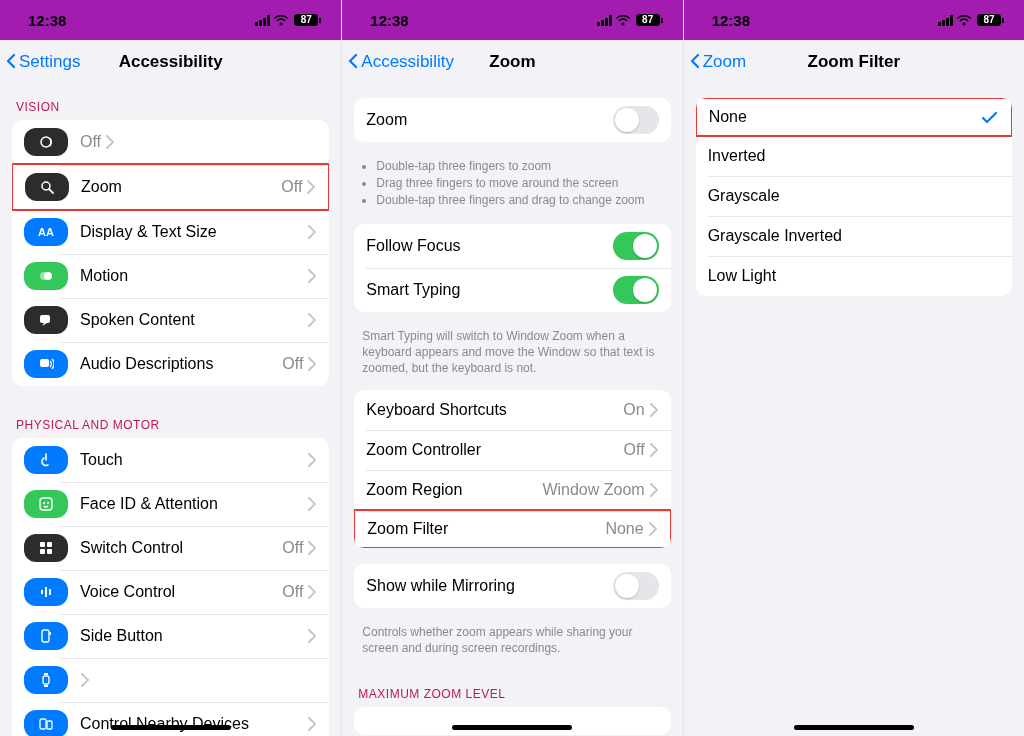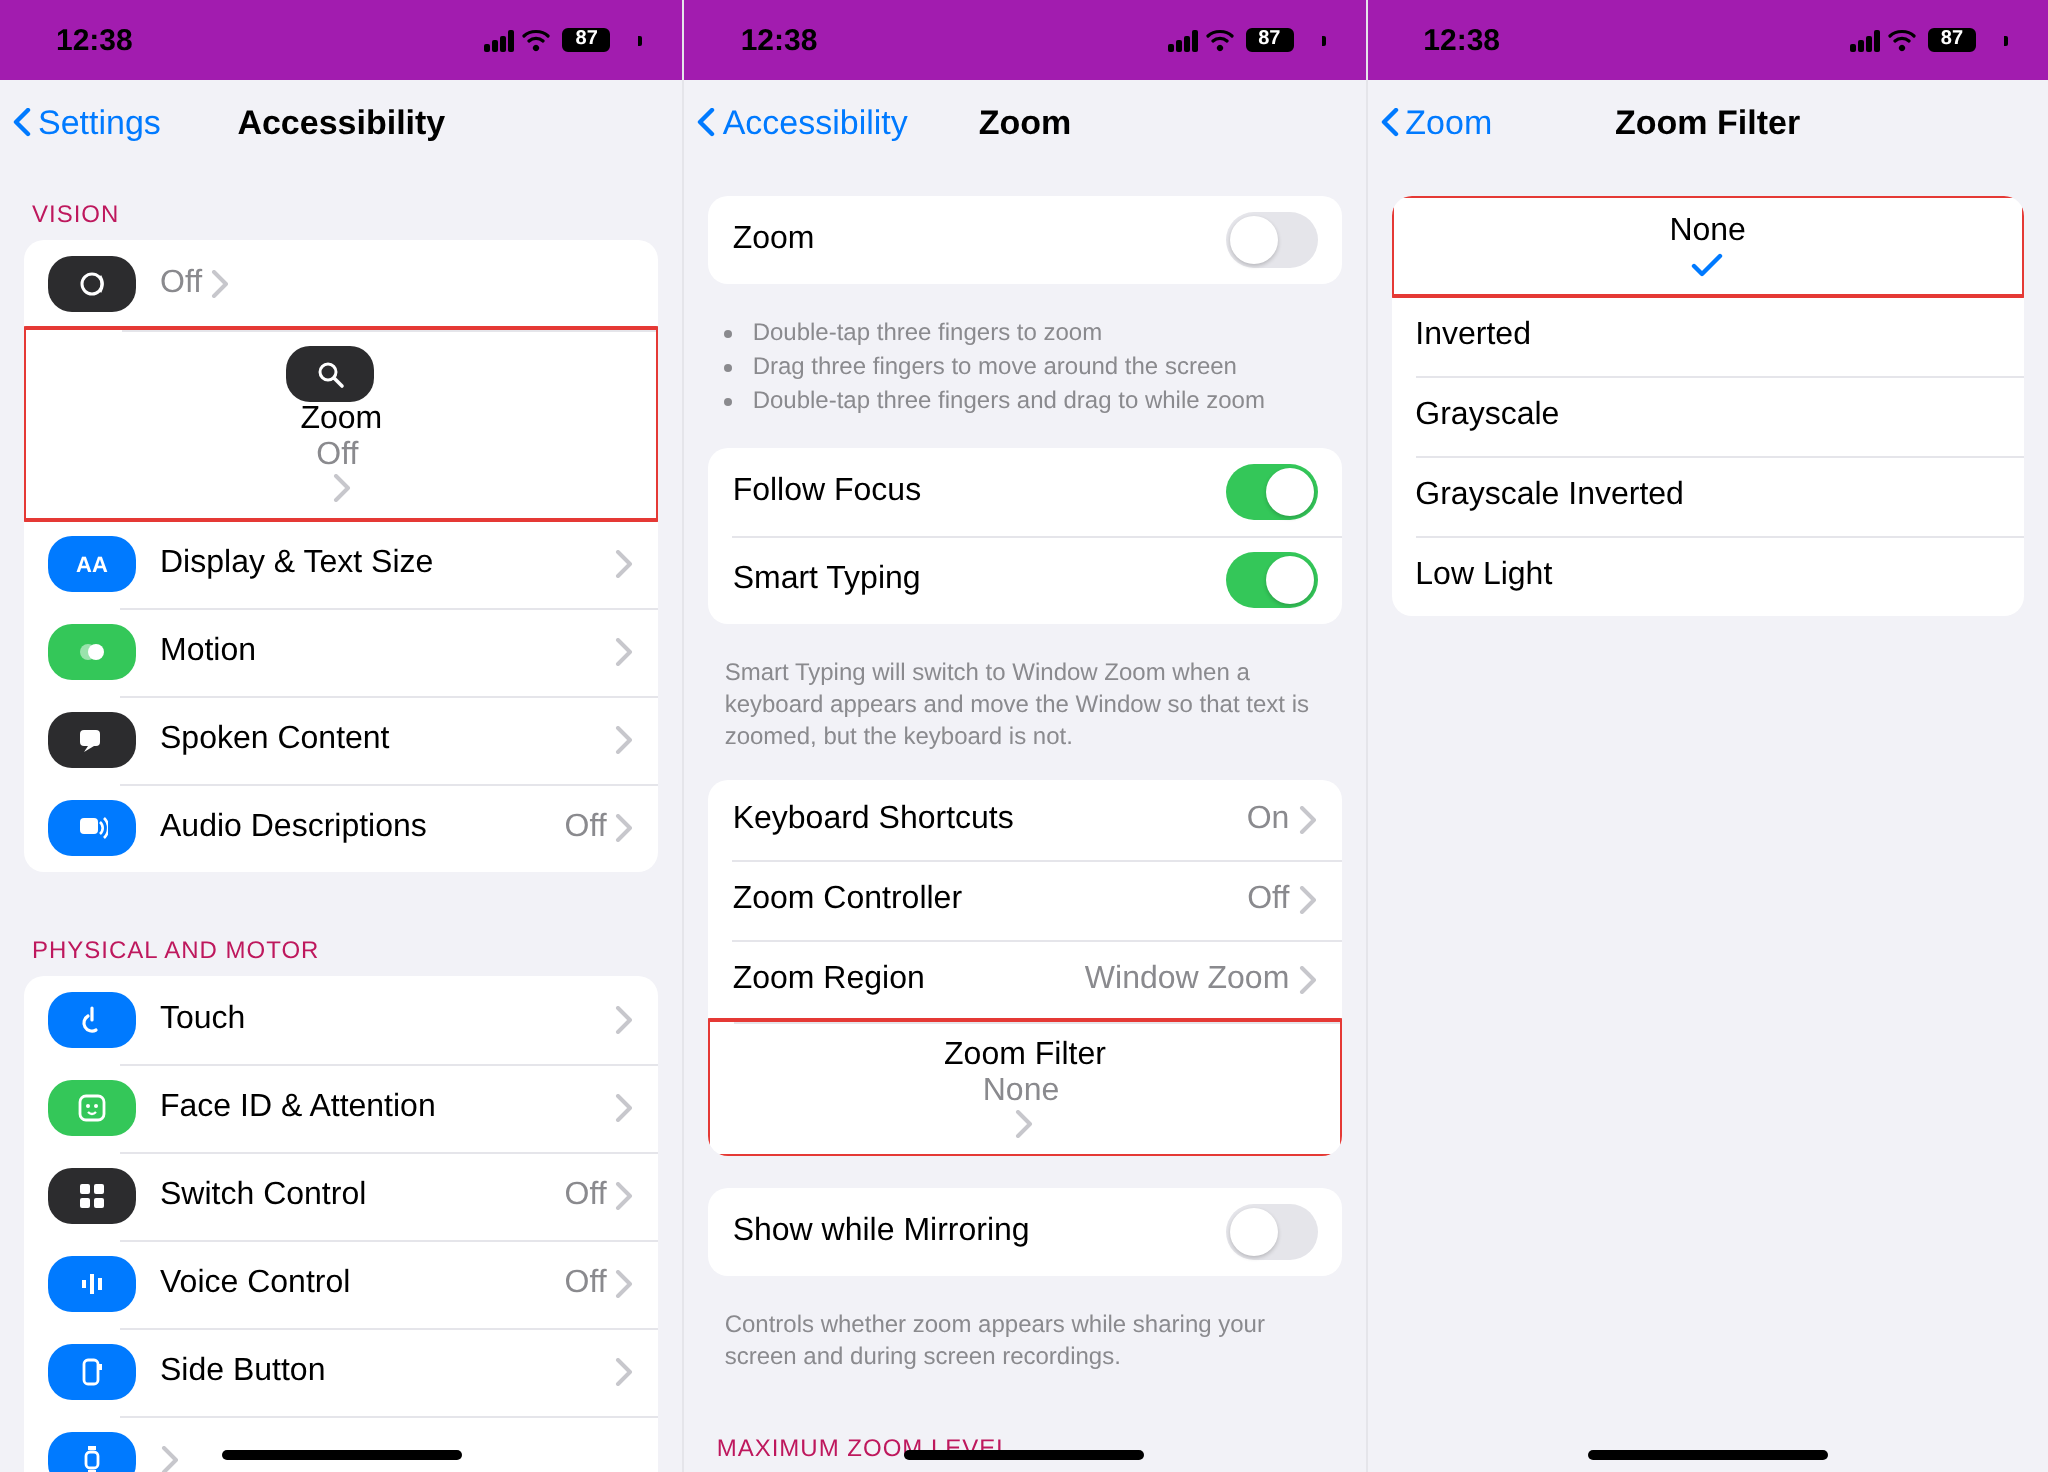--- a/index.html
+++ b/index.html
@@ -34,21 +34,21 @@
     font-size: 15px;
     background: #a21caf;
   }
   .status-right { display: flex; align-items: center; gap: 4px; }
   .signal, .wifi { display:inline-flex; align-items:flex-end; gap:1px; height:11px; }
   .signal span { width:3px; background:#000; border-radius:1px; }
   .signal span:nth-child(1){height:4px} .signal span:nth-child(2){height:6px}
   .signal span:nth-child(3){height:8px} .signal span:nth-child(4){height:11px}
   .wifi svg { display:block; }
   .battery {
-    display:inline-flex; align-items:center; gap:14px;
+    display:inline-flex; align-items:center; gap:1px;
     font-size:12px; font-weight:600;
   }
   .battery-body {
     width:24px; height:12px; border:1px solid #000; border-radius:3px;
     background:#000; color:#fff; display:flex; align-items:center; justify-content:center;
     font-size:10px; line-height:10px;
   }
   .battery-tip { width:2px; height:5px; background:#000; border-radius:0 1px 1px 0; }
 
   
@@ -93,21 +93,21 @@
   .row .icon-box {
     width:44px; height:28px; border-radius:12px; margin-right:12px;
     display:flex; align-items:center; justify-content:center; flex-shrink:0;
   }
   .row .label { flex:1; font-size:16px; }
   .row .detail { color:#8a8a8e; font-size:16px; margin-right:4px; }
   .row .chevron { color:#c7c7cc; flex-shrink:0; }
 
   
   .highlight { border:2px solid #e53935; border-radius:2px; }
-  .row.highlight { margin:-1px; z-index:1;flex-direction:column; }
+  .row.highlight { margin:-1px; z-index:1; }
 
   
   .ic-voiceover { background:#2c2c2e; }
   .ic-zoom { background:#2c2c2e; }
   .ic-display { background:#007aff; }
   .ic-motion { background:#34c759; }
   .ic-spoken { background:#2c2c2e; }
   .ic-audio { background:#007aff; }
   .ic-touch { background:#007aff; }
   .ic-face { background:#34c759; }
@@ -466,21 +466,21 @@
         <div class="toggle">
             <div class="knob"></div>
           </div>
       </div>
     </div>
 
     <div class="footer-text">
       <ul>
         <li>Double-tap three fingers to zoom</li>
         <li>Drag three fingers to move around the screen</li>
-        <li>Double-tap three fingers and drag to while zoom</li>
+        <li>Double-tap three fingers and drag to change zoom</li>
       </ul>
     </div>
 
     <div class="group">
       <div class="row noicon">
         <span class="label">Follow Focus</span>
         <div class="toggle on">
             <div class="knob"></div>
           </div>
       </div>

